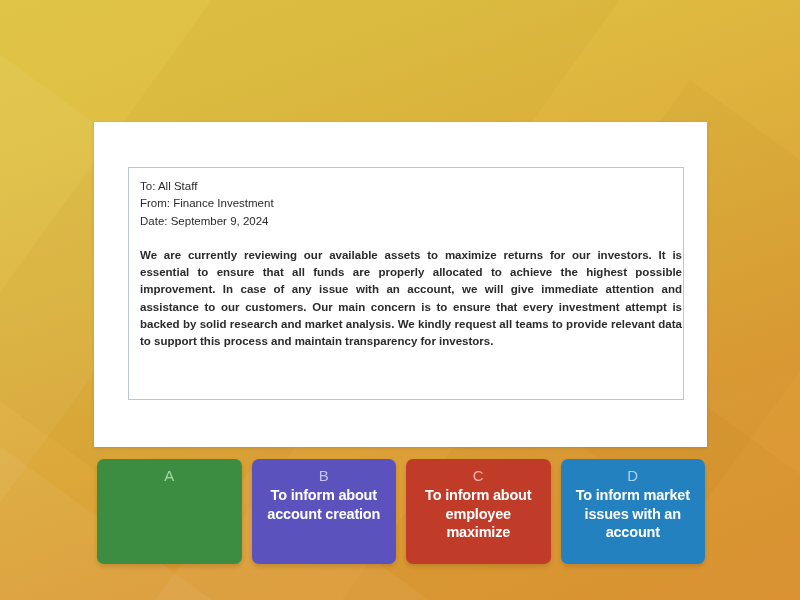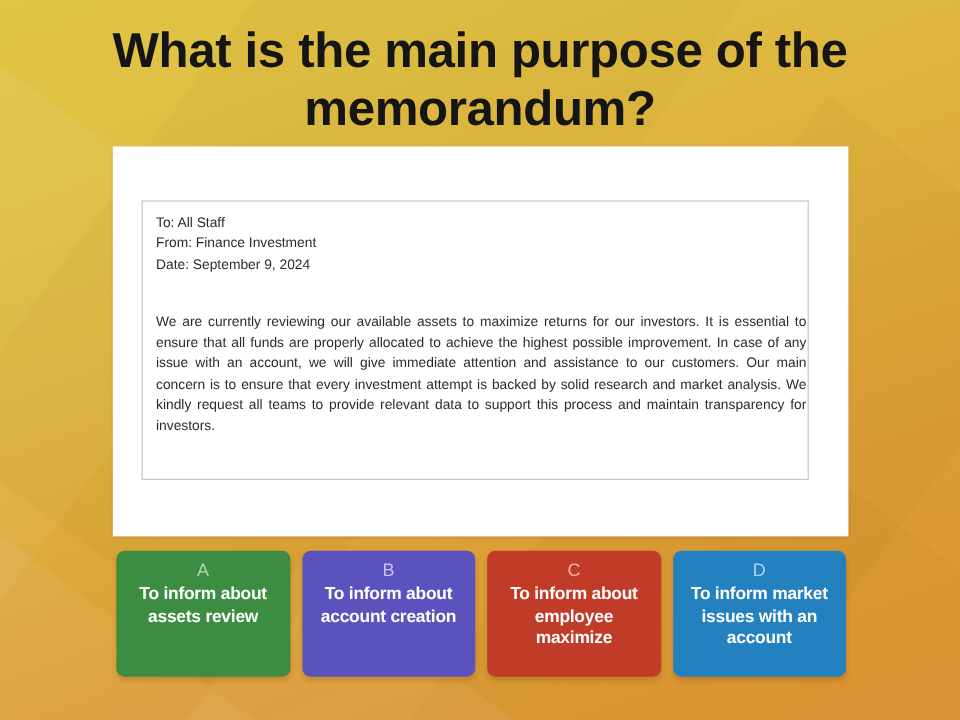--- a/index.html
+++ b/index.html
@@ -52,41 +52,42 @@
   #doc-card {
     position:absolute;
     left:94px; top:122px;
     width:613px; height:325px;
     background:#ffffff;
     box-shadow:0 1px 3px rgba(90,55,0,0.18);
   }
 
   #memo-box {
     position:absolute;
-    left:24px; top:45px;
+    left:34px; top:45px;
     width:556px; height:233px;
     border:1px solid #b9c7d6;
     background:#ffffff;
     padding:10px 1px 8px 11px;
   }
 
   .memo-head {
     color:#2b2b2b;
     font-size:11.5px;
     line-height:17.3px;
     white-space:nowrap;
   }
 
   .memo-body {
-    margin-top:31px;
+    margin-top:17px;
     color:#2b2b2b;
     font-size:11.5px;
     line-height:17.3px;
     text-align:justify;
     text-justify:inter-word;
+    font-weight:bold;
   }
 
   
   #options {
     position:absolute;
     left:97px; top:459px;
     width:608px; height:105px;
     display:flex;
     gap:10px;
   }
@@ -124,39 +125,37 @@
 
 <div id="slide">
 
   <div class="facet f1"></div>
   <div class="facet dark f2"></div>
   <div class="facet f3"></div>
   <div class="facet dark f4"></div>
   <div class="facet f5"></div>
   <div class="facet dark f6"></div>
 
-  <div id="title">What is the main purpose of the memorandum?</div>
 
   <div id="doc-card">
     <div id="memo-box">
 
       <div class="memo-head">To: All Staff</div>
       <div class="memo-head">From: Finance Investment</div>
       <div class="memo-head">Date: September 9, 2024</div>
 
       <div class="memo-body">We are currently reviewing our available assets to maximize returns for our investors. It is essential to ensure that all funds are properly allocated to achieve the highest possible improvement. In case of any issue with an account, we will give immediate attention and assistance to our customers. Our main concern is to ensure that every investment attempt is backed by solid research and market analysis. We kindly request all teams to provide relevant data to support this process and maintain transparency for investors.</div>
 
     </div>
   </div>
 
   <div id="options">
 
     <div class="option" style="background: rgb(60, 140, 66);">
       <div class="letter" style="color: rgb(168, 216, 168);">A</div>
-      <div class="otext">To inform about assets review</div>
     </div>
 
     <div class="option" style="background: rgb(91, 82, 190);">
       <div class="letter" style="color: rgb(198, 194, 236);">B</div>
       <div class="otext">To inform about account creation</div>
     </div>
 
     <div class="option" style="background: rgb(193, 60, 40);">
       <div class="letter" style="color: rgb(242, 182, 168);">C</div>
       <div class="otext">To inform about employee maximize</div>

